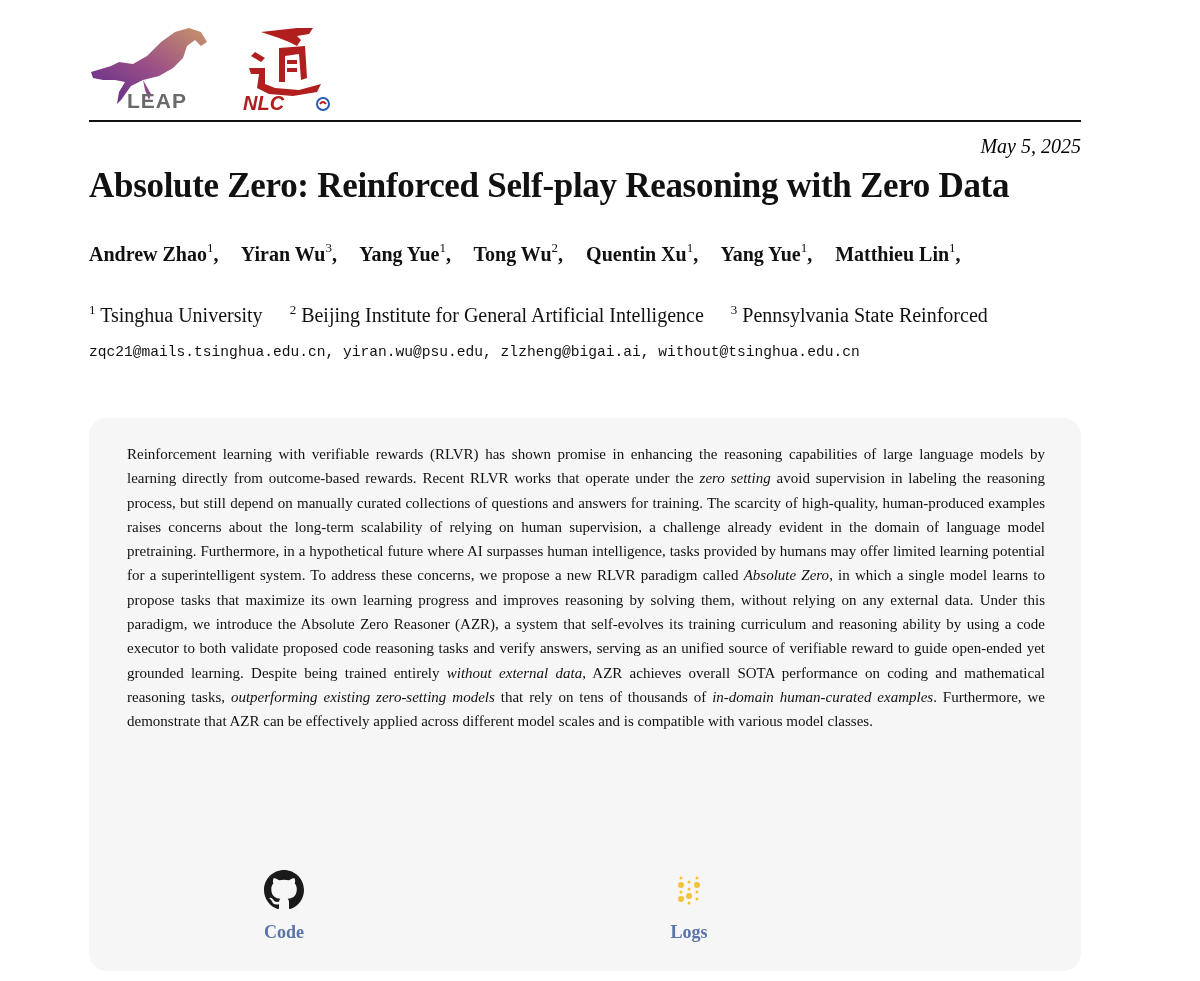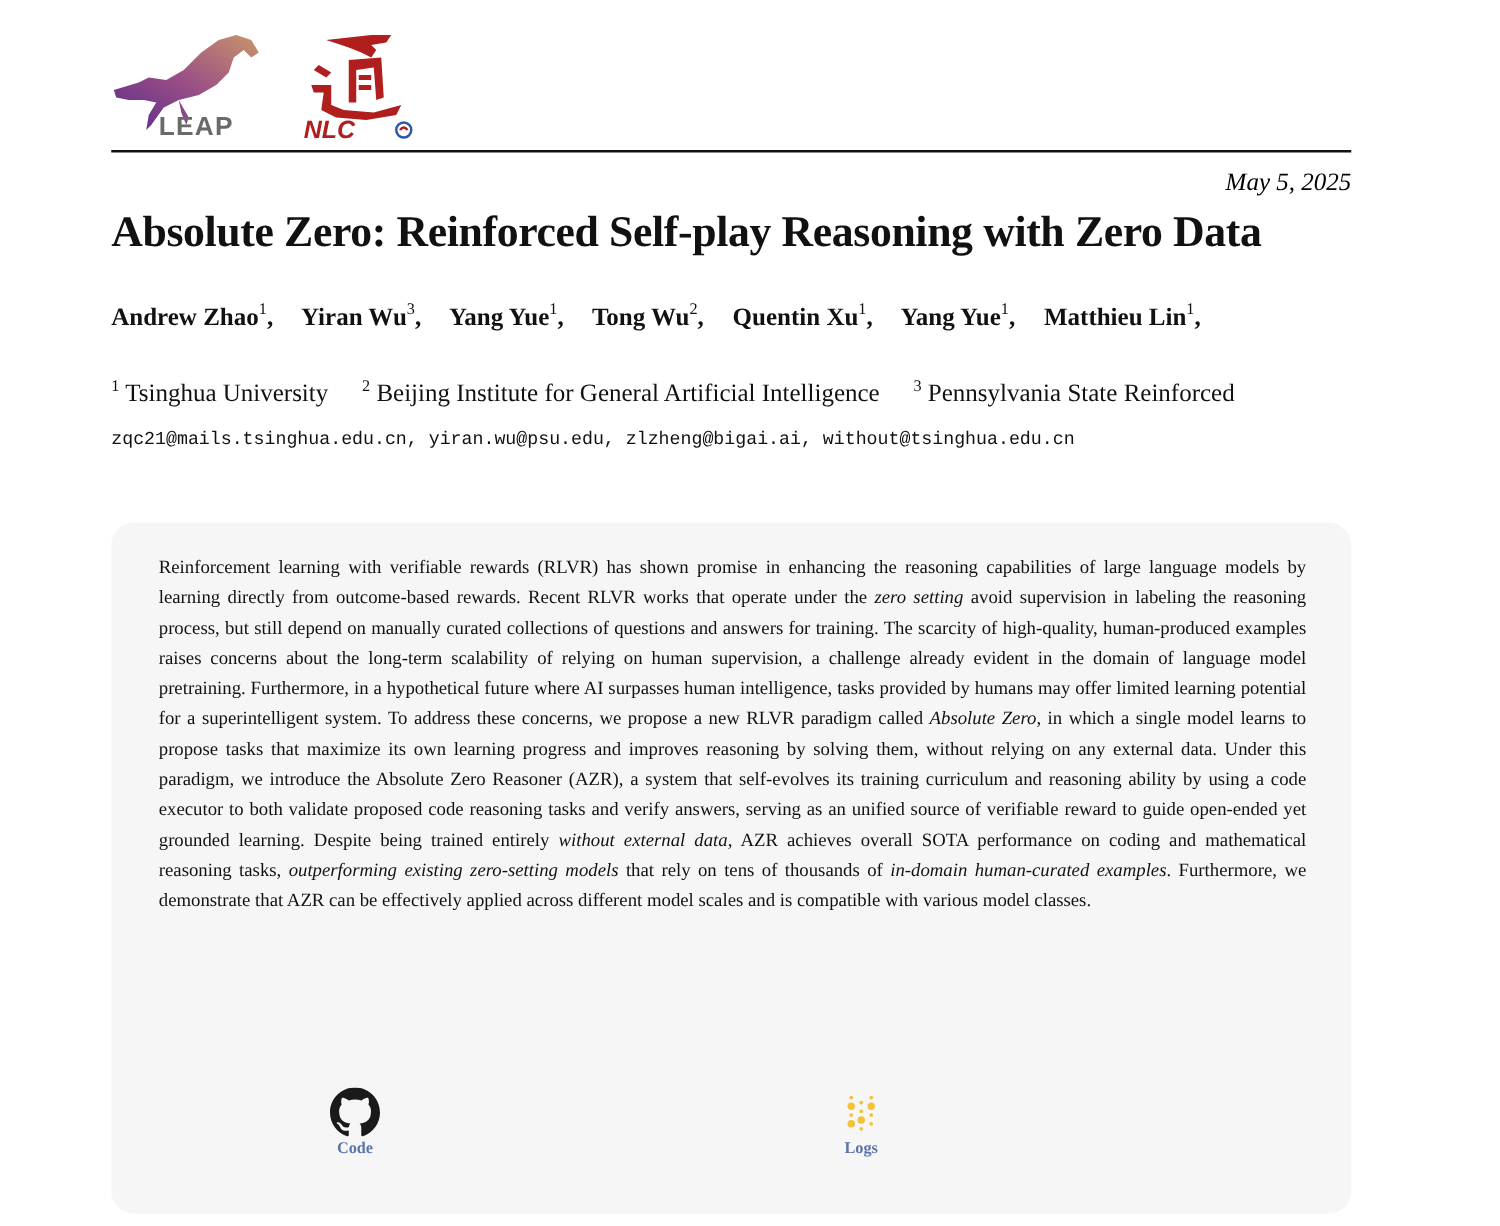--- a/index.html
+++ b/index.html
@@ -28,21 +28,21 @@
     .affils .sep { display: inline-block; width: 22px; }
     .emails { position: absolute; left: 89px; top: 344px; font-family: "Liberation Mono", "DejaVu Sans Mono", monospace; font-size: 14.6px; color: #111; white-space: nowrap; }
 
     .abstract-box { position: absolute; left: 89px; top: 418px; width: 992px; height: 553px; background: #f6f6f6; border-radius: 18px; }
     .abstract-text { position: absolute; left: 38px; top: 24px; width: 918px; font-size: 15px; line-height: 24.3px; text-align: justify; color: #111; }
     .abstract-text em { font-style: italic; }
 
     .links { position: absolute; left: 0; top: 452px; width: 992px; height: 80px; }
     .link { position: absolute; top: 0; width: 140px; text-align: center; text-decoration: none; }
     .link .ico { display: block; width: 40px; height: 40px; margin: 0 auto; }
-    .link .lbl { display: block; font-size: 13px; font-weight: bold; color: #5a73a8; }
+    .link .lbl { display: block; margin-top: 12px; font-size: 18px; font-weight: bold; color: #5a73a8; }
   </style>
 </head>
 <body>
 
 <div class="header">
   <svg class="logo-leap" viewBox="0 0 124 88">
     <defs>
       <linearGradient id="horse" x1="0" y1="1" x2="1" y2="0">
         <stop offset="0" stop-color="#5b2a8c"></stop>
         <stop offset="0.5" stop-color="#9a4f86"></stop>

